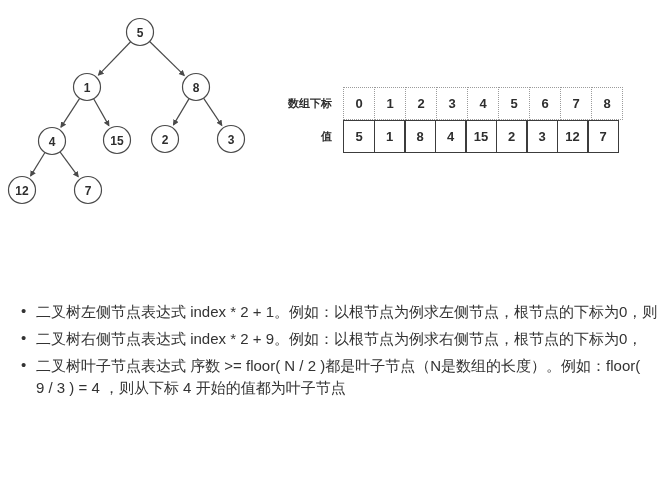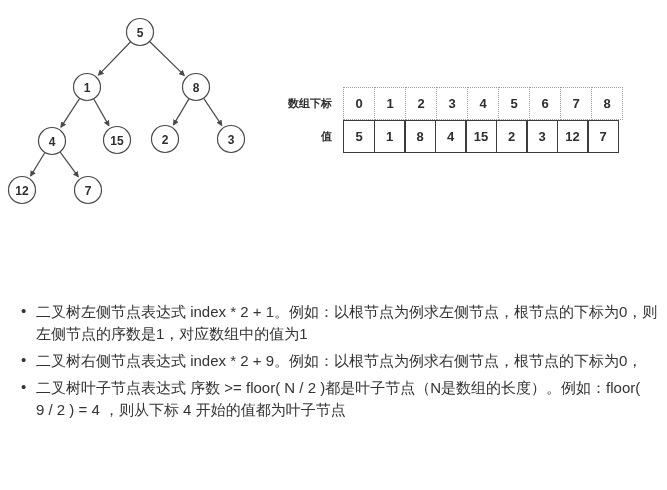--- a/index.html
+++ b/index.html
@@ -128,24 +128,23 @@
         <div class="cell val-cell">12</div>
         <div class="cell val-cell">7</div>
       </div>
   </div>
 </div>
 
 <ul class="notes" id="notes-list">
     <li class="note">
       <span class="bullet">•</span>
       <div class="note-line">二叉树左侧节点表达式 index * 2 + 1。例如：以根节点为例求左侧节点，根节点的下标为0，则</div>
-      <div class="note-line">左侧节点的序数是1，对应数组中的值为1</div>
     </li>
     <li class="note">
       <span class="bullet">•</span>
       <div class="note-line">二叉树右侧节点表达式 index * 2 + 9。例如：以根节点为例求右侧节点，根节点的下标为0，</div>
     </li>
     <li class="note">
       <span class="bullet">•</span>
       <div class="note-line">二叉树叶子节点表达式 序数 &gt;= floor( N / 2 )都是叶子节点（N是数组的长度）。例如：floor(</div>
-      <div class="note-line">9 / 2 ) = 4 ，则从下标 4 开始的值都为叶子节点</div>
+      <div class="note-line">9 / 3 ) = 4 ，则从下标 4 开始的值都为叶子节点</div>
     </li>
   </ul>
 
 </body></html>

